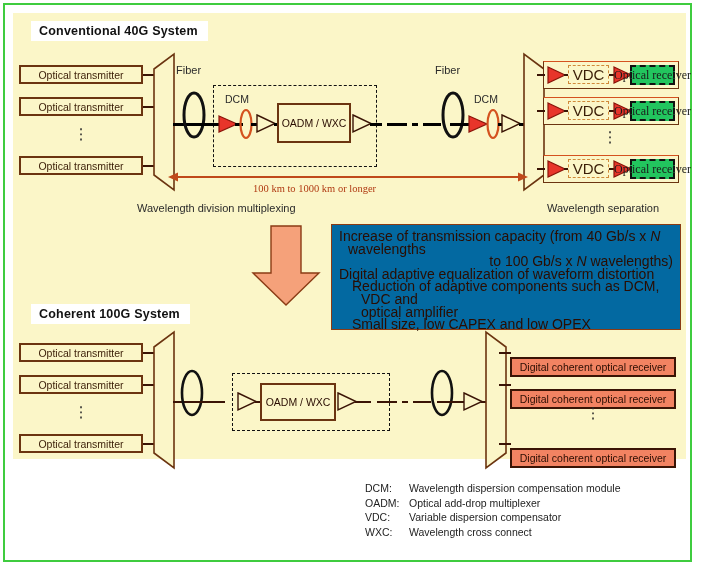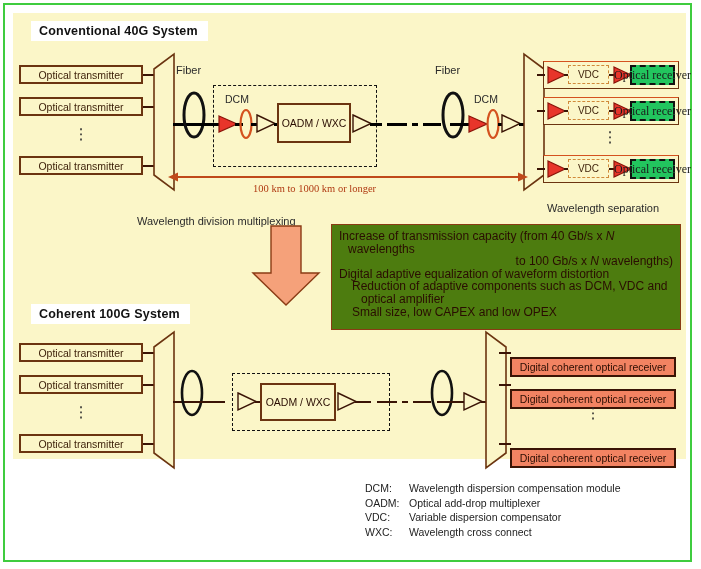--- a/index.html
+++ b/index.html
@@ -62,21 +62,21 @@
     border:1.5px solid #6b3410;
     background:#fbf6c8;
     box-sizing:border-box;
   }
   .rx-outer.top-accent{border-top:1.5px solid #d4521f;}
   .vdc-box{
     position:absolute;
     border:1.6px dashed #d08a3a;
     background:#fbf6c8;
     color:#3a1d06;
-    font-size:10px;
+    font-size:15px;
     display:flex;align-items:center;justify-content:center;
     box-sizing:border-box;
     white-space:nowrap;
   }
   .recv-box{
     position:absolute;
     border:2px dashed #111111;
     background:#22c55e;
     color:#1a1a1a;
     font-size:12px;
@@ -110,25 +110,25 @@
   .lbl{position:absolute;font-size:11px;color:#2b2b2b;white-space:nowrap;}
   .lbl-dcm{position:absolute;font-size:10.5px;color:#2b2b2b;white-space:nowrap;}
   .lbl-dist{position:absolute;font-size:10.5px;color:#b03a12;white-space:nowrap;font-family:Liberation Serif, serif;}
   .vdots{position:absolute;color:#2b2b2b;font-size:15px;line-height:7px;
          letter-spacing:0;text-align:center;}
 
   
   #info{
     position:absolute;
     border:1.5px solid #8a3b14;
-    background:#4d7c0f;
+    background:#0369a1;
     box-sizing:border-box;
     padding:5px 7px 4px 7px;
     color:#2a0d02;
-    font-size:12px;
+    font-size:14px;
     line-height:12.6px;
   }
   #info .li{display:block;padding-left:9px;text-indent:-9px;}
   #info .li2{display:block;padding-left:22px;text-indent:-9px;}
   #info .cont{display:block;padding-left:9px;text-align:right;}
   #info .cont2{display:block;padding-left:22px;}
   .ital{font-style:italic;}
 
   
   #glossary{position:absolute;font-size:10.5px;color:#1d1d1d;line-height:14.5px;}
@@ -263,21 +263,21 @@
   </svg>
   <div class="recv-box" style="left:617px;top:146px;width:45px;height:20px;">Optical receiver</div>
 
   <svg class="abs" style="left:155px;top:158px;" width="360" height="12">
     <line x1="8" y1="6" x2="352" y2="6" stroke="#c0491a" stroke-width="1.8"></line>
     <polygon points="0,6 10,1.5 10,10.5" fill="#c0491a"></polygon>
     <polygon points="360,6 350,1.5 350,10.5" fill="#c0491a"></polygon>
   </svg>
   <div class="lbl-dist" style="left:240px;top:170px;">100 km to 1000 km or longer</div>
 
-  <div class="lbl" style="left:124px;top:202px;text-align:center;">Wavelength division multiplexing</div>
+  <div class="lbl" style="left:124px;top:189px;text-align:center;">Wavelength division multiplexing</div>
   <div class="lbl" style="left:488px;top:189px;margin-left:46px;">Wavelength separation</div>
 
   <svg class="abs" style="left:237px;top:212px;" width="72" height="82">
     <polygon points="21,1 51,1 51,48 69,48 36,80 3,48 21,48" fill="#f5a17a" stroke="#8a3b14" stroke-width="1.4"></polygon>
   </svg>
 
   <div id="info" style="left:318px;top:211px;width:350px;height:106px;">
     <span class="li"><span>Increase of transmission capacity (from 40 Gb/s x </span><span class="ital">N</span><span> wavelengths</span></span>
     <span class="cont"><span>to 100 Gb/s x </span><span class="ital">N</span><span> wavelengths)</span></span>
 

